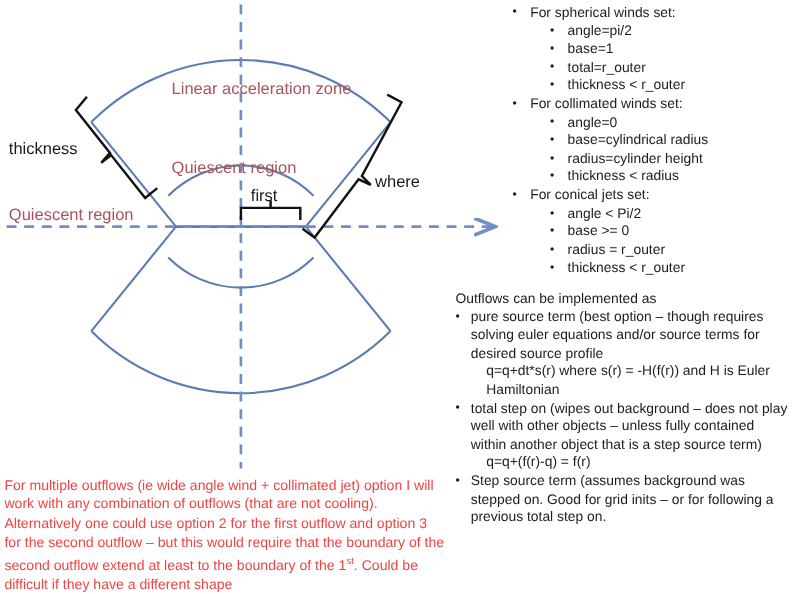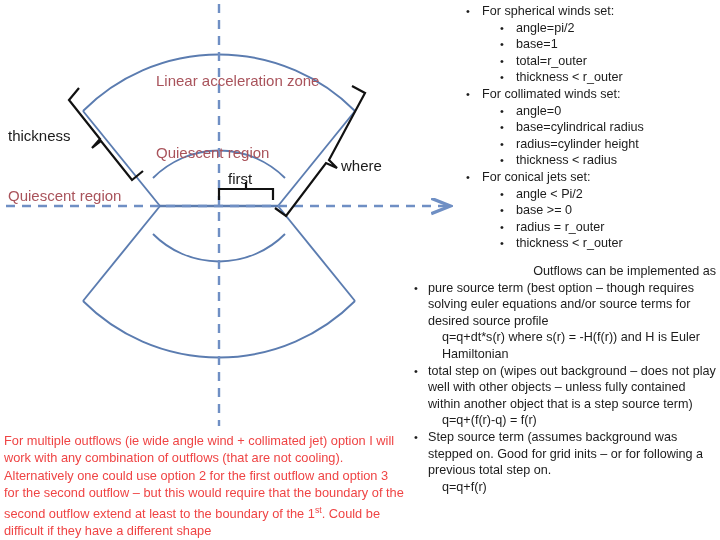--- a/index.html
+++ b/index.html
@@ -77,21 +77,21 @@
   
   #bullets-outflows {
     position: absolute;
     left: 414px;
     top: 263px;
     width: 302px;
     font-size: 12.6px;
     line-height: 16.6px;
     color: #1c1c1c;
   }
-  #outflow-intro { margin: 0 0 0 0; text-align: right; }
+  #outflow-intro { margin: 0 0 0 0; }
   .obullet {
     display: flex;
     align-items: flex-start;
   }
   .obullet .bdot { width: 14px; }
   .oeq {
     margin-left: 28px;
   }
 
   
@@ -240,21 +240,20 @@
         <div class="oeq">q=q+dt*s(r)  where s(r) = -H(f(r)) and H is Euler Hamiltonian</div>
         <div class="obullet">
           <span class="bdot">•</span>
           <span class="btxt">total step on (wipes out background – does not play well with other objects – unless fully contained within another object that is a step source term)</span>
         </div>
         <div class="oeq">q=q+(f(r)-q) = f(r)</div>
         <div class="obullet">
           <span class="bdot">•</span>
           <span class="btxt">Step source term (assumes background was stepped on.  Good for grid inits – or for following a previous total step on.</span>
         </div>
-        <div class="oeq">q=q+f(r)</div>
       </div>
   </div>
 
   <div id="paragraph-multiple-outflows">
     <span>For multiple outflows (ie wide angle wind + collimated jet) option I will work with any combination of outflows (that are not cooling). Alternatively one could use option 2 for the first outflow and option 3 for the second outflow – but this would require that the boundary of the second outflow extend at least to the boundary of the 1</span><span class="sup">st</span><span>. Could be difficult if they have a different shape</span>
   </div>
 
 </div>
 
 </body></html>

